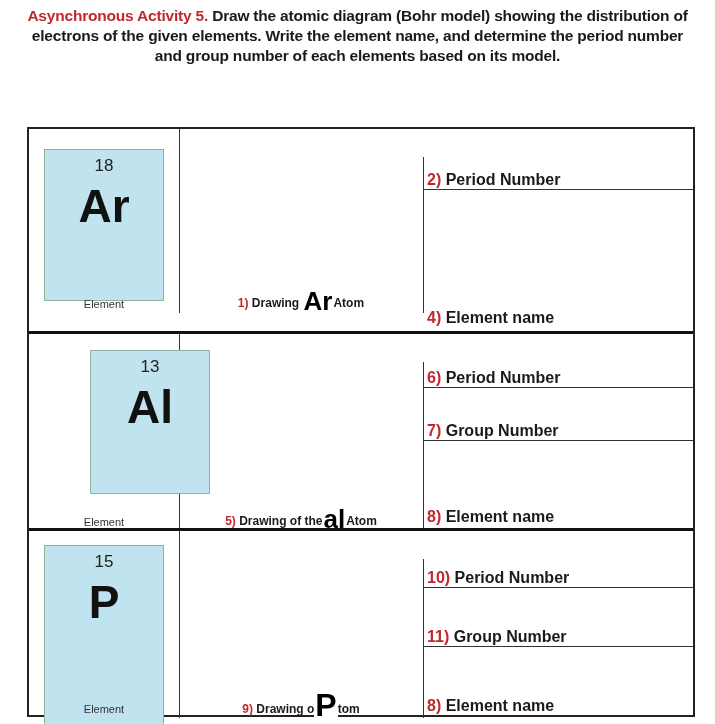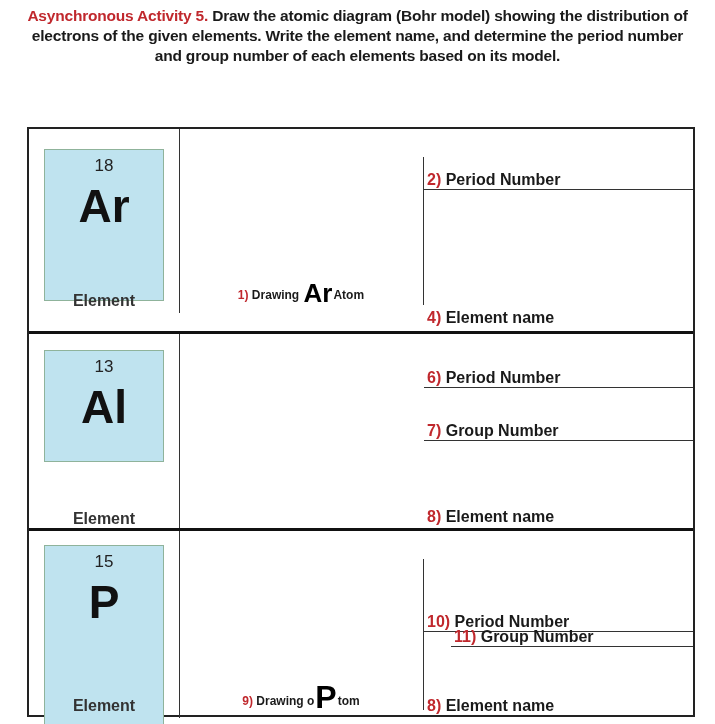--- a/index.html
+++ b/index.html
@@ -21,41 +21,41 @@
   .row { position:absolute; left:0; width:664px; }
   .row.r0 { top:0; height:184px; }
   .row.r1 { top:202px; height:197px; border-top:3px solid #111; }
   .row.r2 { top:399px; height:187px; border-top:3px solid #111; }
 
   .col-element {
     position:absolute; left:0; top:0; bottom:0; width:150px;
     border-right:1.5px solid #333;
   }
   .col-drawing {
-    position:absolute; left:150px; top:0; bottom:8px; width:244px;
+    position:absolute; left:150px; top:0; bottom:0; width:244px;
     border-right:1.5px solid #333;
     margin-top:28px;
   }
   .col-answers {
     position:absolute; left:395px; top:0; bottom:0; right:0;
   }
 
   .el-box {
     position:absolute; left:15px; width:120px;
     background:#bfe3ef; border:1.5px solid #8fb39b; box-sizing:border-box;
     text-align:center;
   }
   .r0 .el-box { top:20px; height:152px; }
-  .r1 .el-box { top:16px; height:112px; }
+  .r1 .el-box { top:16px; height:144px;margin-left:46px; }
   .r2 .el-box { top:14px; height:196px; }
   .el-number { display:block; font-size:17px; margin-top:6px; color:#222; }
   .el-symbol { display:block; font-size:46px; font-weight:bold; margin-top:4px; line-height:52px; color:#111; }
   .el-caption {
     position:absolute; left:0; width:150px; bottom:3px; text-align:center;
-    font-size:16px; color:#333;font-weight:bold;
+    font-size:11px; color:#333;
   }
 
   .draw-caption {
     position:absolute; bottom:2px; left:0; width:244px; text-align:center;
     font-size:12px; font-weight:bold; color:#1a1a1a; white-space:nowrap;
   }
   .num { color:#c0282d; }
   .overlay-symbol {
     font-size:26px; font-weight:bold; color:#000; vertical-align:-3px;
     background:#fff; padding:0 1px; line-height:20px;
@@ -97,20 +97,25 @@
   </div>
 
   <div class="row r1">
     <div class="col-element">
       <div class="el-box">
         <span class="el-number">13</span>
         <span class="el-symbol">Al</span>
       </div>
       <div class="el-caption">Element</div>
     </div>
+    <div class="col-drawing">
+      <div class="draw-caption">
+        <span class="num">5)</span><span> Drawing of the</span><span class="overlay-symbol">al</span><span>Atom</span>
+      </div>
+    </div>
     <div class="col-answers">
       <div class="answer-line" style="top:35px;"><span class="num">6)</span><span> Period Number</span></div>
       <div class="answer-line" style="top:88px;"><span class="num">7)</span><span> Group Number</span></div>
       <div class="answer-line last" style="top:174px;"><span class="num">8)</span><span> Element name</span></div>
     </div>
   </div>
 
   <div class="row r2">
     <div class="col-element">
       <div class="el-box">
@@ -118,19 +123,19 @@
         <span class="el-symbol">P</span>
       </div>
       <div class="el-caption">Element</div>
     </div>
     <div class="col-drawing">
       <div class="draw-caption">
         <span class="num">9)</span><span> Drawing o</span><span class="overlay-symbol" style="font-size:32px;">P</span><span>tom</span>
       </div>
     </div>
     <div class="col-answers">
-      <div class="answer-line" style="top:38px;margin-top:44px;"><span class="num">10)</span><span> Period Number</span></div>
-      <div class="answer-line" style="top:97px;margin-left:27px;"><span class="num">11)</span><span> Group Number</span></div>
+      <div class="answer-line" style="top:38px;"><span class="num">10)</span><span> Period Number</span></div>
+      <div class="answer-line" style="top:97px;"><span class="num">11)</span><span> Group Number</span></div>
       <div class="answer-line last" style="top:166px;"><span class="num">8)</span><span> Element name</span></div>
     </div>
   </div>
 
 </div>
 
 </body></html>

